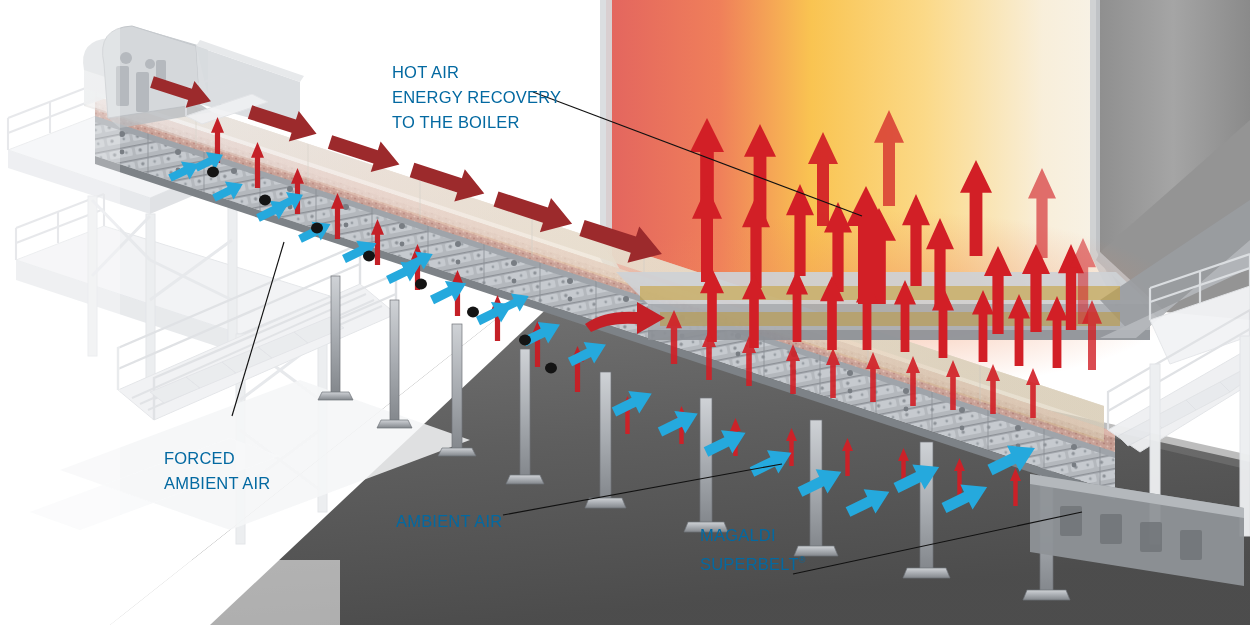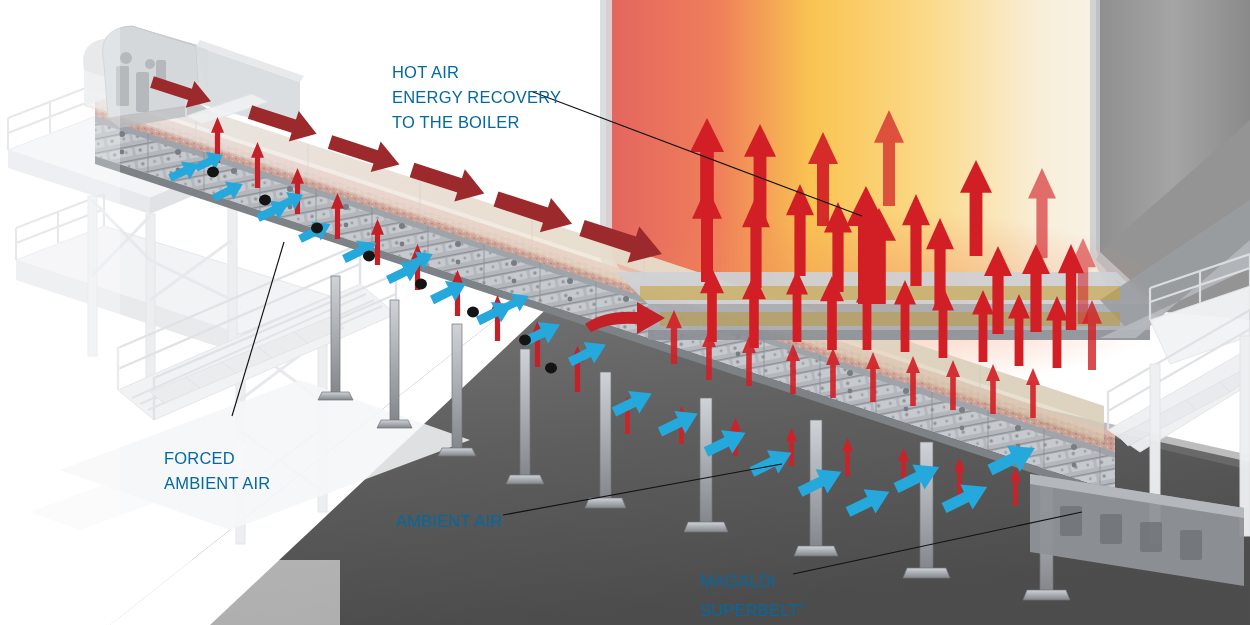--- a/index.html
+++ b/index.html
@@ -618,16 +618,16 @@
 
   <div class="lbl" style="left:392px; top:60px;">HOT AIR
 ENERGY RECOVERY
 TO THE BOILER</div>
 
   <div class="lbl" style="left:164px; top:446px;">FORCED
 AMBIENT AIR</div>
 
   <div class="lbl" style="left:396px; top:509px;">AMBIENT AIR</div>
 
-  <div class="lbl" style="left:700px; top:569px;"><span>MAGALDI
+  <div class="lbl" style="left:700px; top:523px;"><span>MAGALDI
 SUPERBELT</span><sup>®</sup></div>
 
 </div>
 
 </body></html>

